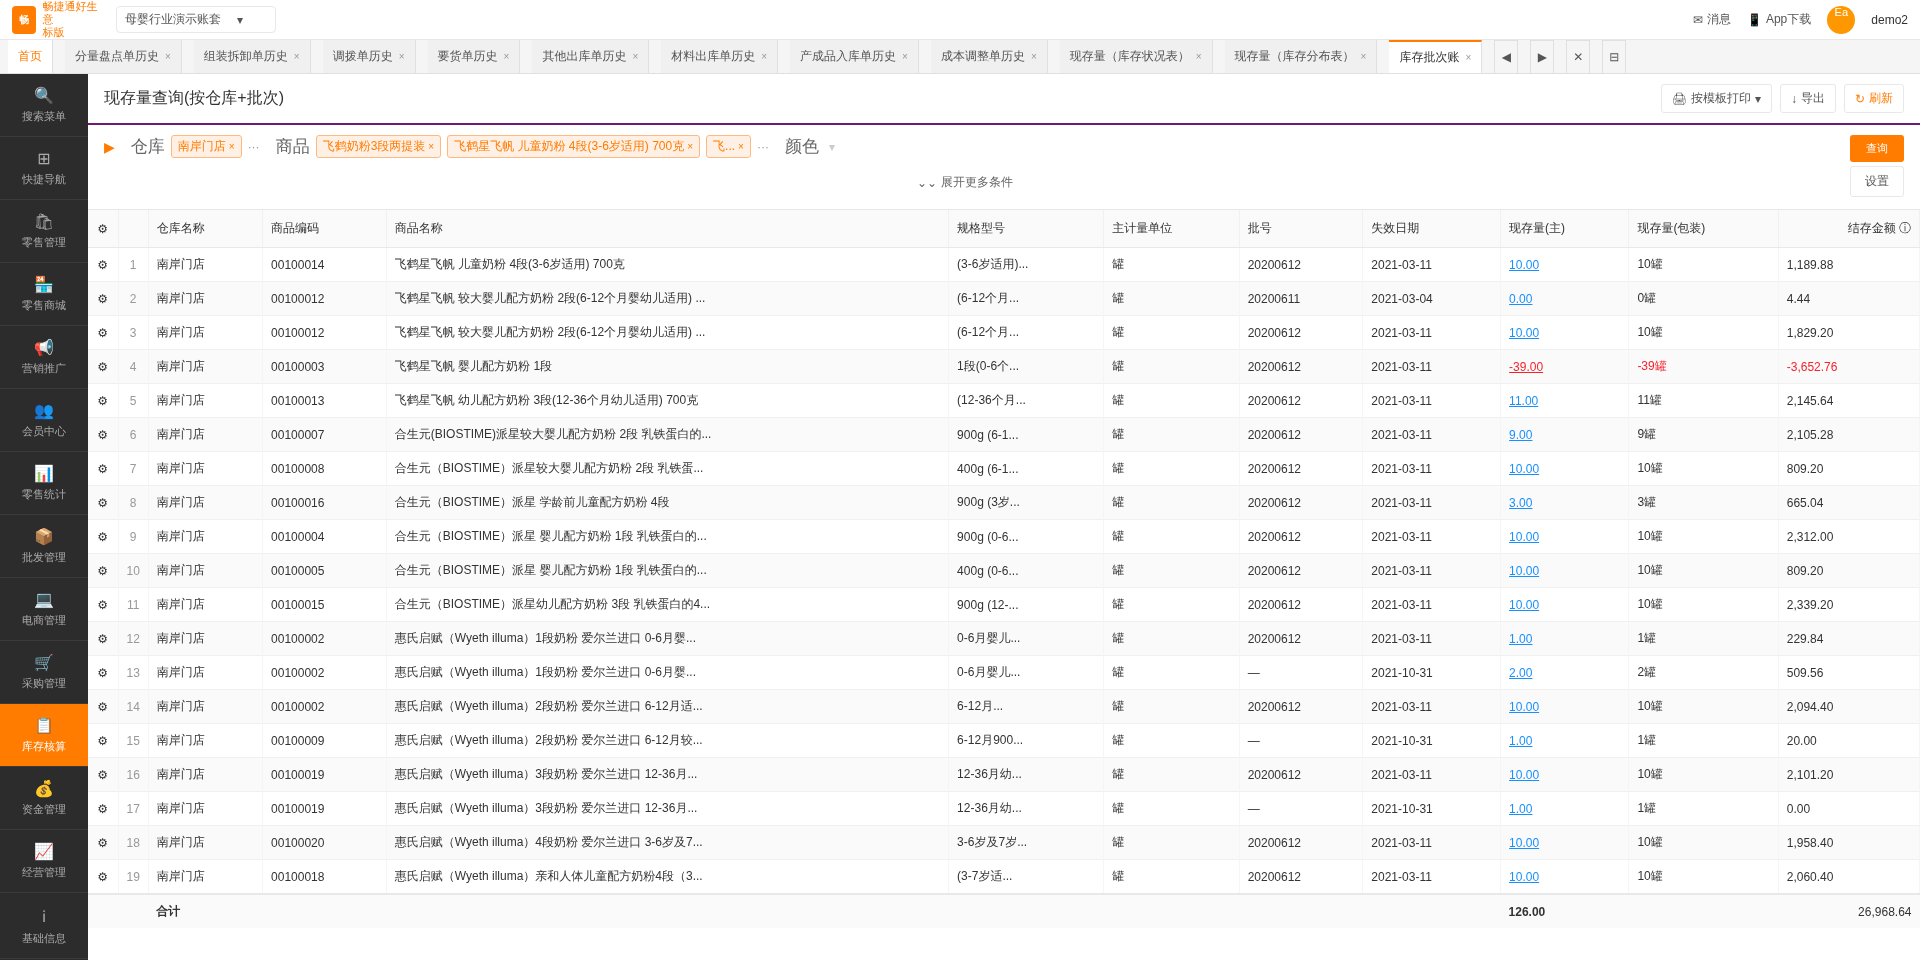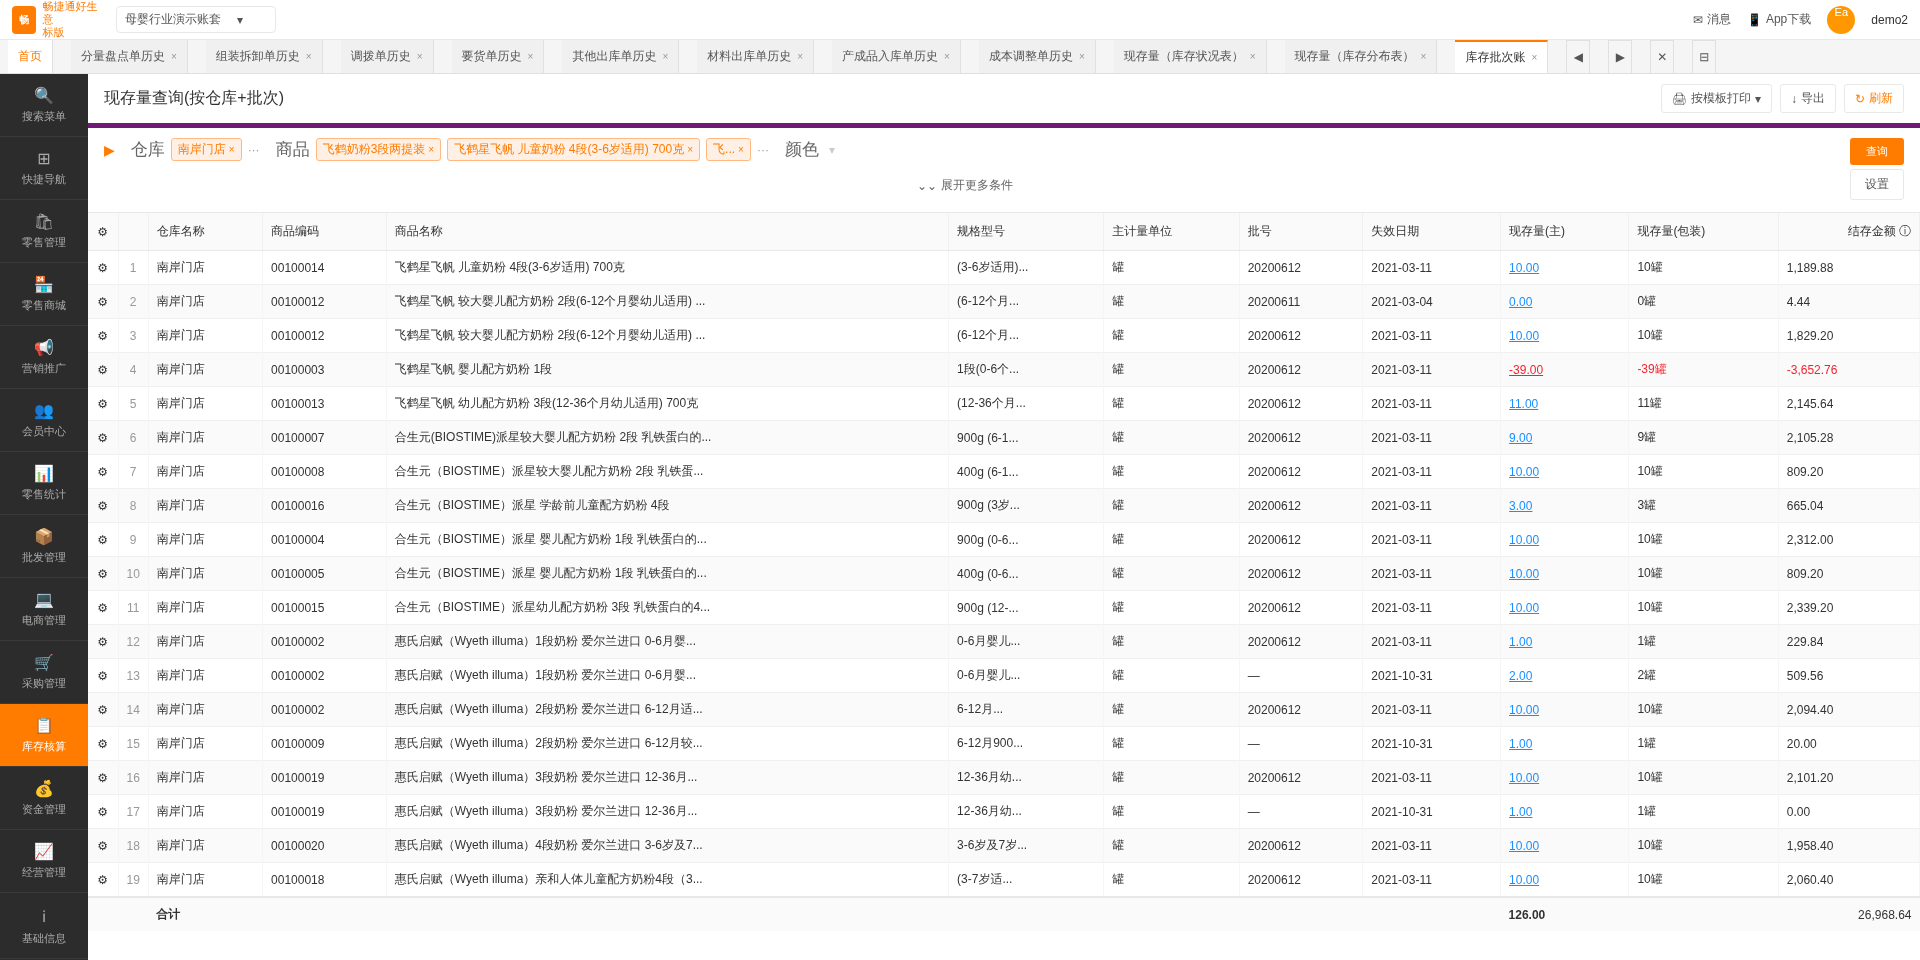--- a/index.html
+++ b/index.html
@@ -16,21 +16,21 @@
     .logo-text { font-size: 11px; color: #ff7c00; line-height: 1.2; }
     .industry-select { display: flex; align-items: center; gap: 16px; padding: 4px 8px; border: 1px solid #e8e8e8; border-radius: 4px; cursor: pointer; font-size: 12px; color: #555; min-width: 160px; }
     .top-right { margin-left: auto; display: flex; align-items: center; gap: 16px; }
     .top-icon-btn { display: flex; align-items: center; gap: 4px; color: #555; cursor: pointer; font-size: 12px; }
     .avatar { width: 28px; height: 28px; border-radius: 50%; background: #ff9800; display: flex; align-items: flex-start; justify-content: center; color: white; font-size: 11px; cursor: pointer; }
 
     
     .tab-bar {
       display: flex; align-items: center; height: 34px;
       background: #f5f5f5; border-bottom: 1px solid #e0e0e0;
-      padding: 0 8px; gap: 18px; overflow: hidden;
+      padding: 0 8px; gap: 12px; overflow: hidden;
     }
     .tab-item {
       display: flex; align-items: center; padding: 0 10px; height: 34px;
       border-right: 1px solid #e0e0e0; cursor: pointer; font-size: 12px;
       color: #555; white-space: nowrap; background: #f0f0f0; gap: 4px;
     }
     .tab-item.active { background: #fff; color: #333; border-top: 2px solid #ff7c00; }
     .tab-item.home { color: #ff7c00; font-weight: 500; background: #fff; }
     .tab-close { font-size: 10px; color: #999; cursor: pointer; margin-left: 2px; }
     .tab-nav-btn { width: 24px; height: 34px; display: flex; align-items: center; justify-content: center; cursor: pointer; color: #555; border: 1px solid #e0e0e0; background: #f5f5f5; }
@@ -47,21 +47,21 @@
     }
     .sidebar-menu-item.active { background: #ff7c00; color: #fff; }
     .sidebar-menu-item .menu-icon { font-size: 16px; }
 
     
     .content-area { flex: 1; display: flex; flex-direction: column; overflow: hidden; background: #f5f5f5; }
 
     
     .page-header {
       background: #fff; padding: 10px 16px 0;
-      border-bottom: 5px solid #701a75;
+      border-bottom: 2px solid #701a75;
     }
     .page-title-row { display: flex; align-items: center; justify-content: space-between; margin-bottom: 10px; }
     .page-title { font-size: 16px; font-weight: 500; color: #333; }
     .header-actions { display: flex; align-items: center; gap: 8px; }
     .btn-print { display: flex; align-items: center; gap: 4px; padding: 5px 10px; border: 1px solid #e8e8e8; background: #fff; border-radius: 3px; cursor: pointer; font-size: 12px; color: #555; }
     .btn-export { display: flex; align-items: center; gap: 4px; padding: 5px 10px; border: 1px solid #e8e8e8; background: #fff; border-radius: 3px; cursor: pointer; font-size: 12px; color: #555; }
     .btn-refresh { display: flex; align-items: center; gap: 4px; padding: 5px 10px; border: 1px solid #e8e8e8; background: #fff; border-radius: 3px; cursor: pointer; font-size: 12px; color: #ff7c00; }
 
     
     .filter-area { background: #fff; padding: 10px 16px; border-bottom: 1px solid #e8e8e8; }

